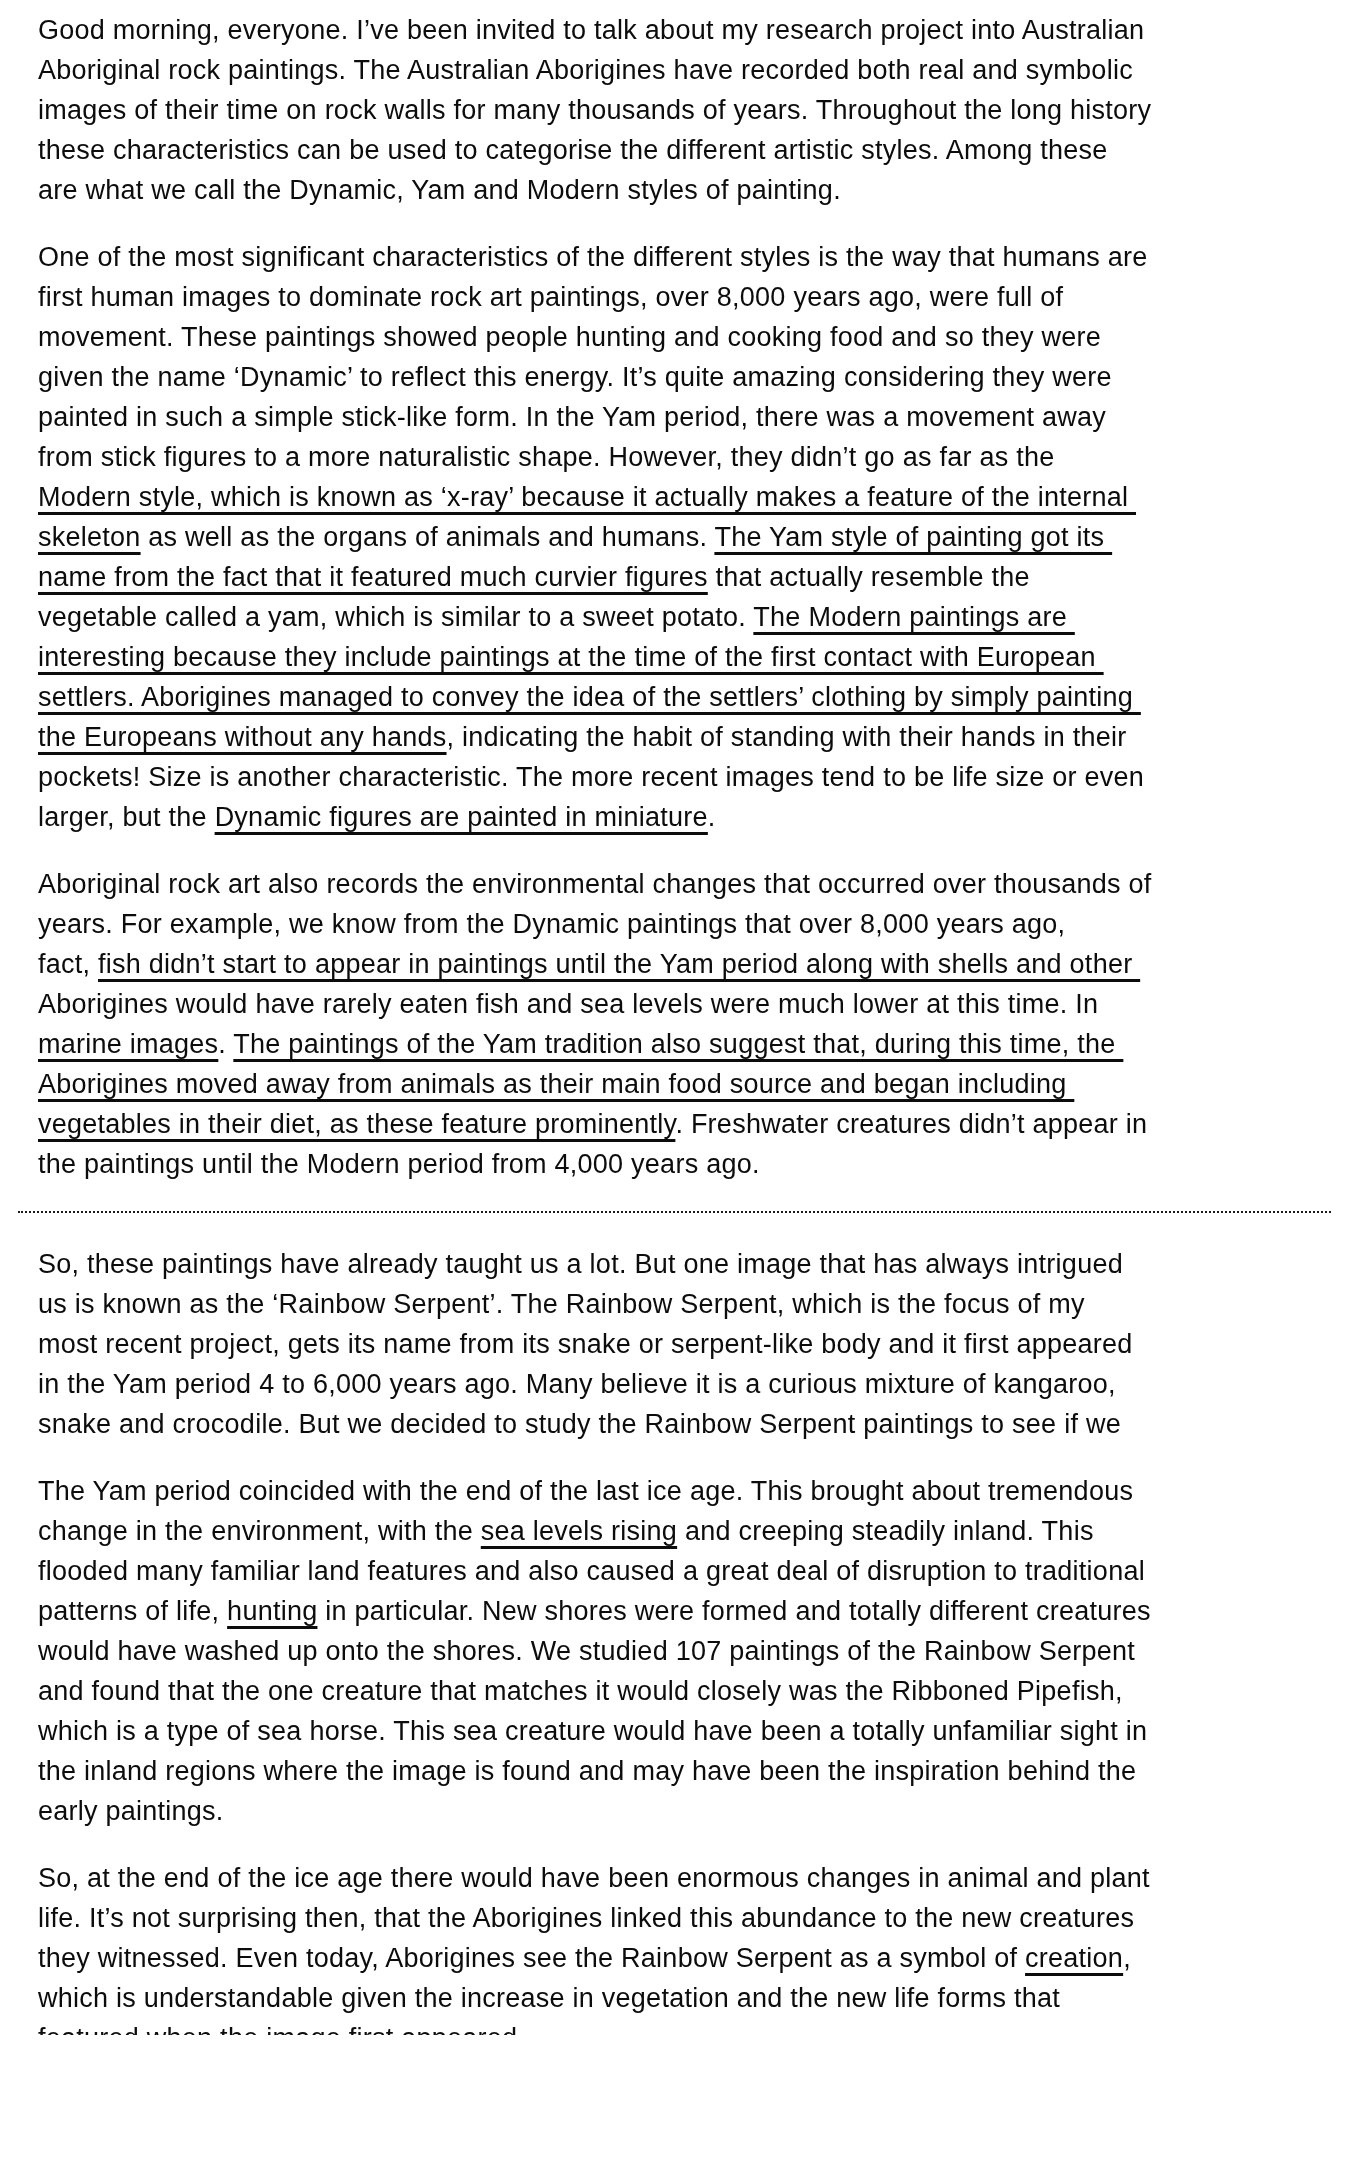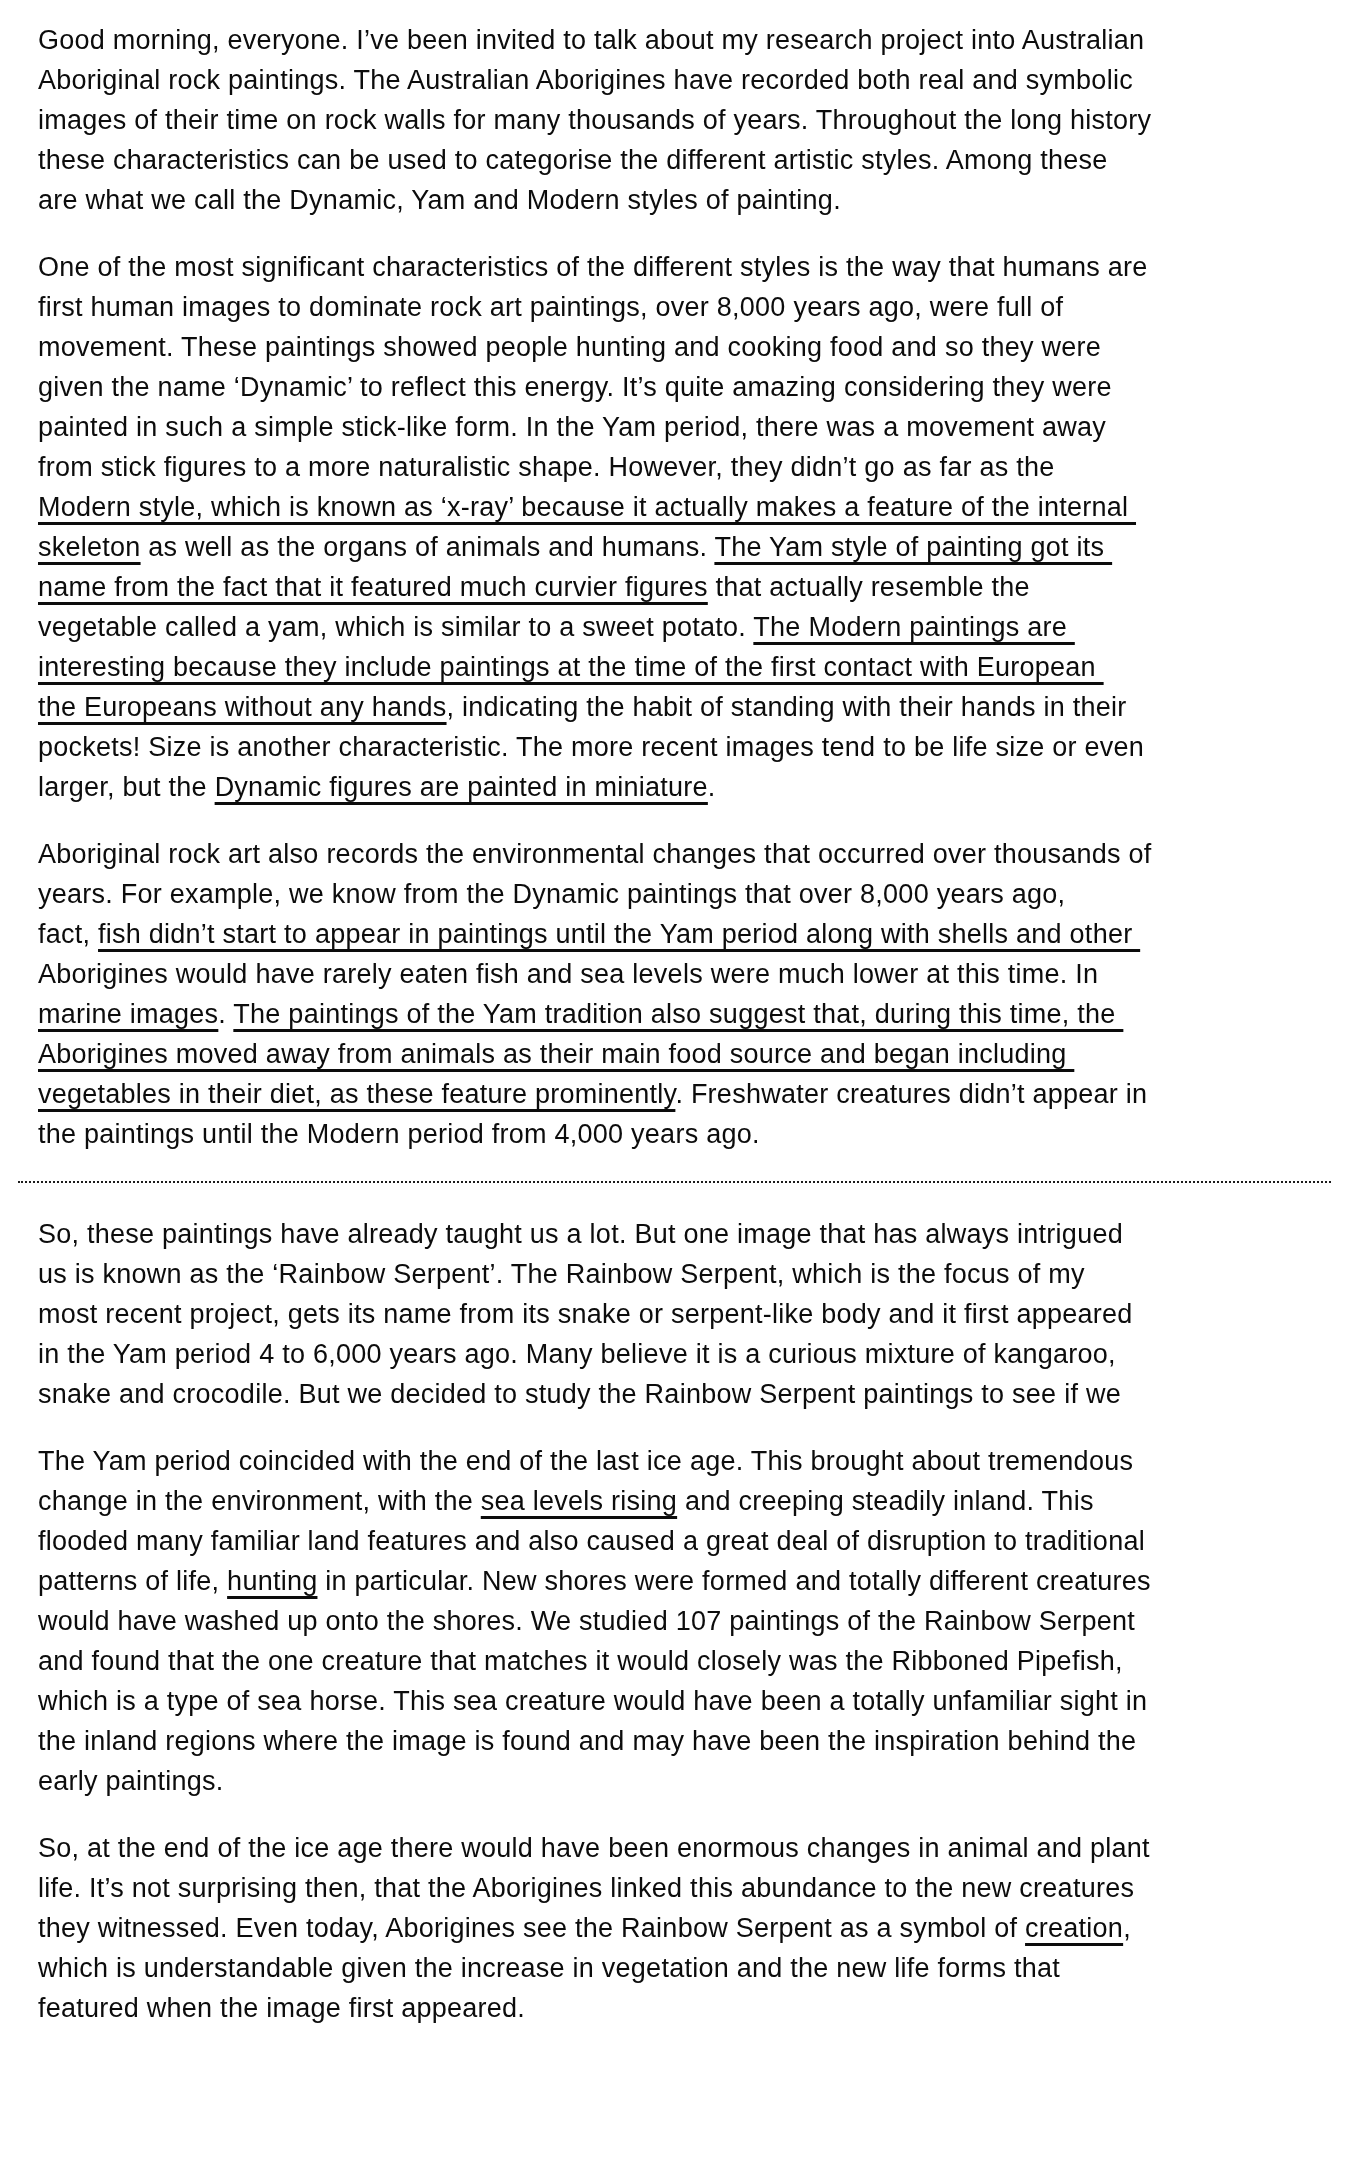--- a/index.html
+++ b/index.html
@@ -2,21 +2,21 @@
 <html><head>
 <meta charset="utf-8">
 <style>
   html, body { margin: 0; padding: 0; background: #ffffff; }
   .page {
     position: relative;
     width: 1345px;
     height: 2035px;
     box-sizing: border-box;
     background: #ffffff;
-    padding: 20px 26px 0 38px;
+    padding: 10px 26px 0 38px;
     overflow: hidden;
     font-family: "Liberation Sans", "DejaVu Sans", sans-serif;
     color: #0c0c0c;
   }
   .para {
     margin: 0 0 27px 0;
     font-size: 27px;
     line-height: 40px;
     letter-spacing: 0.25px;
     font-weight: 400;
@@ -53,20 +53,21 @@
         <div class="line"><span class="seg">first human images to dominate rock art paintings, over 8,000 years ago, were full of</span></div>
         <div class="line"><span class="seg">movement. These paintings showed people hunting and cooking food and so they were</span></div>
         <div class="line"><span class="seg">given the name ‘Dynamic’ to reflect this energy. It’s quite amazing considering they were</span></div>
         <div class="line"><span class="seg">painted in such a simple stick-like form. In the Yam period, there was a movement away</span></div>
         <div class="line"><span class="seg">from stick figures to a more naturalistic shape. However, they didn’t go as far as the</span></div>
         <div class="line"><span class="seg u">Modern style, which is known as ‘x-ray’ because it actually makes a feature of the internal </span></div>
         <div class="line"><span class="seg u">skeleton</span><span class="seg"> as well as the organs of animals and humans. </span><span class="seg u">The Yam style of painting got its </span></div>
         <div class="line"><span class="seg u">name from the fact that it featured much curvier figures</span><span class="seg"> that actually resemble the</span></div>
         <div class="line"><span class="seg">vegetable called a yam, which is similar to a sweet potato. </span><span class="seg u">The Modern paintings are </span></div>
         <div class="line"><span class="seg u">interesting because they include paintings at the time of the first contact with European </span></div>
+        <div class="line"><span class="seg u">settlers. Aborigines managed to convey the idea of the settlers’ clothing by simply painting </span></div>
         <div class="line"><span class="seg u">the Europeans without any hands</span><span class="seg">, indicating the habit of standing with their hands in their</span></div>
         <div class="line"><span class="seg">pockets! Size is another characteristic. The more recent images tend to be life size or even</span></div>
         <div class="line"><span class="seg">larger, but the </span><span class="seg u">Dynamic figures are painted in miniature</span><span class="seg">.</span></div>
       </div>
       <div class="para">
         <div class="line"><span class="seg">Aboriginal rock art also records the environmental changes that occurred over thousands of</span></div>
         <div class="line"><span class="seg">years. For example, we know from the Dynamic paintings that over 8,000 years ago,</span></div>
         <div class="line"><span class="seg">fact, </span><span class="seg u">fish didn’t start to appear in paintings until the Yam period along with shells and other </span></div>
         <div class="line"><span class="seg">Aborigines would have rarely eaten fish and sea levels were much lower at this time. In</span></div>
         <div class="line"><span class="seg u">marine images</span><span class="seg">. </span><span class="seg u">The paintings of the Yam tradition also suggest that, during this time, the </span></div>

